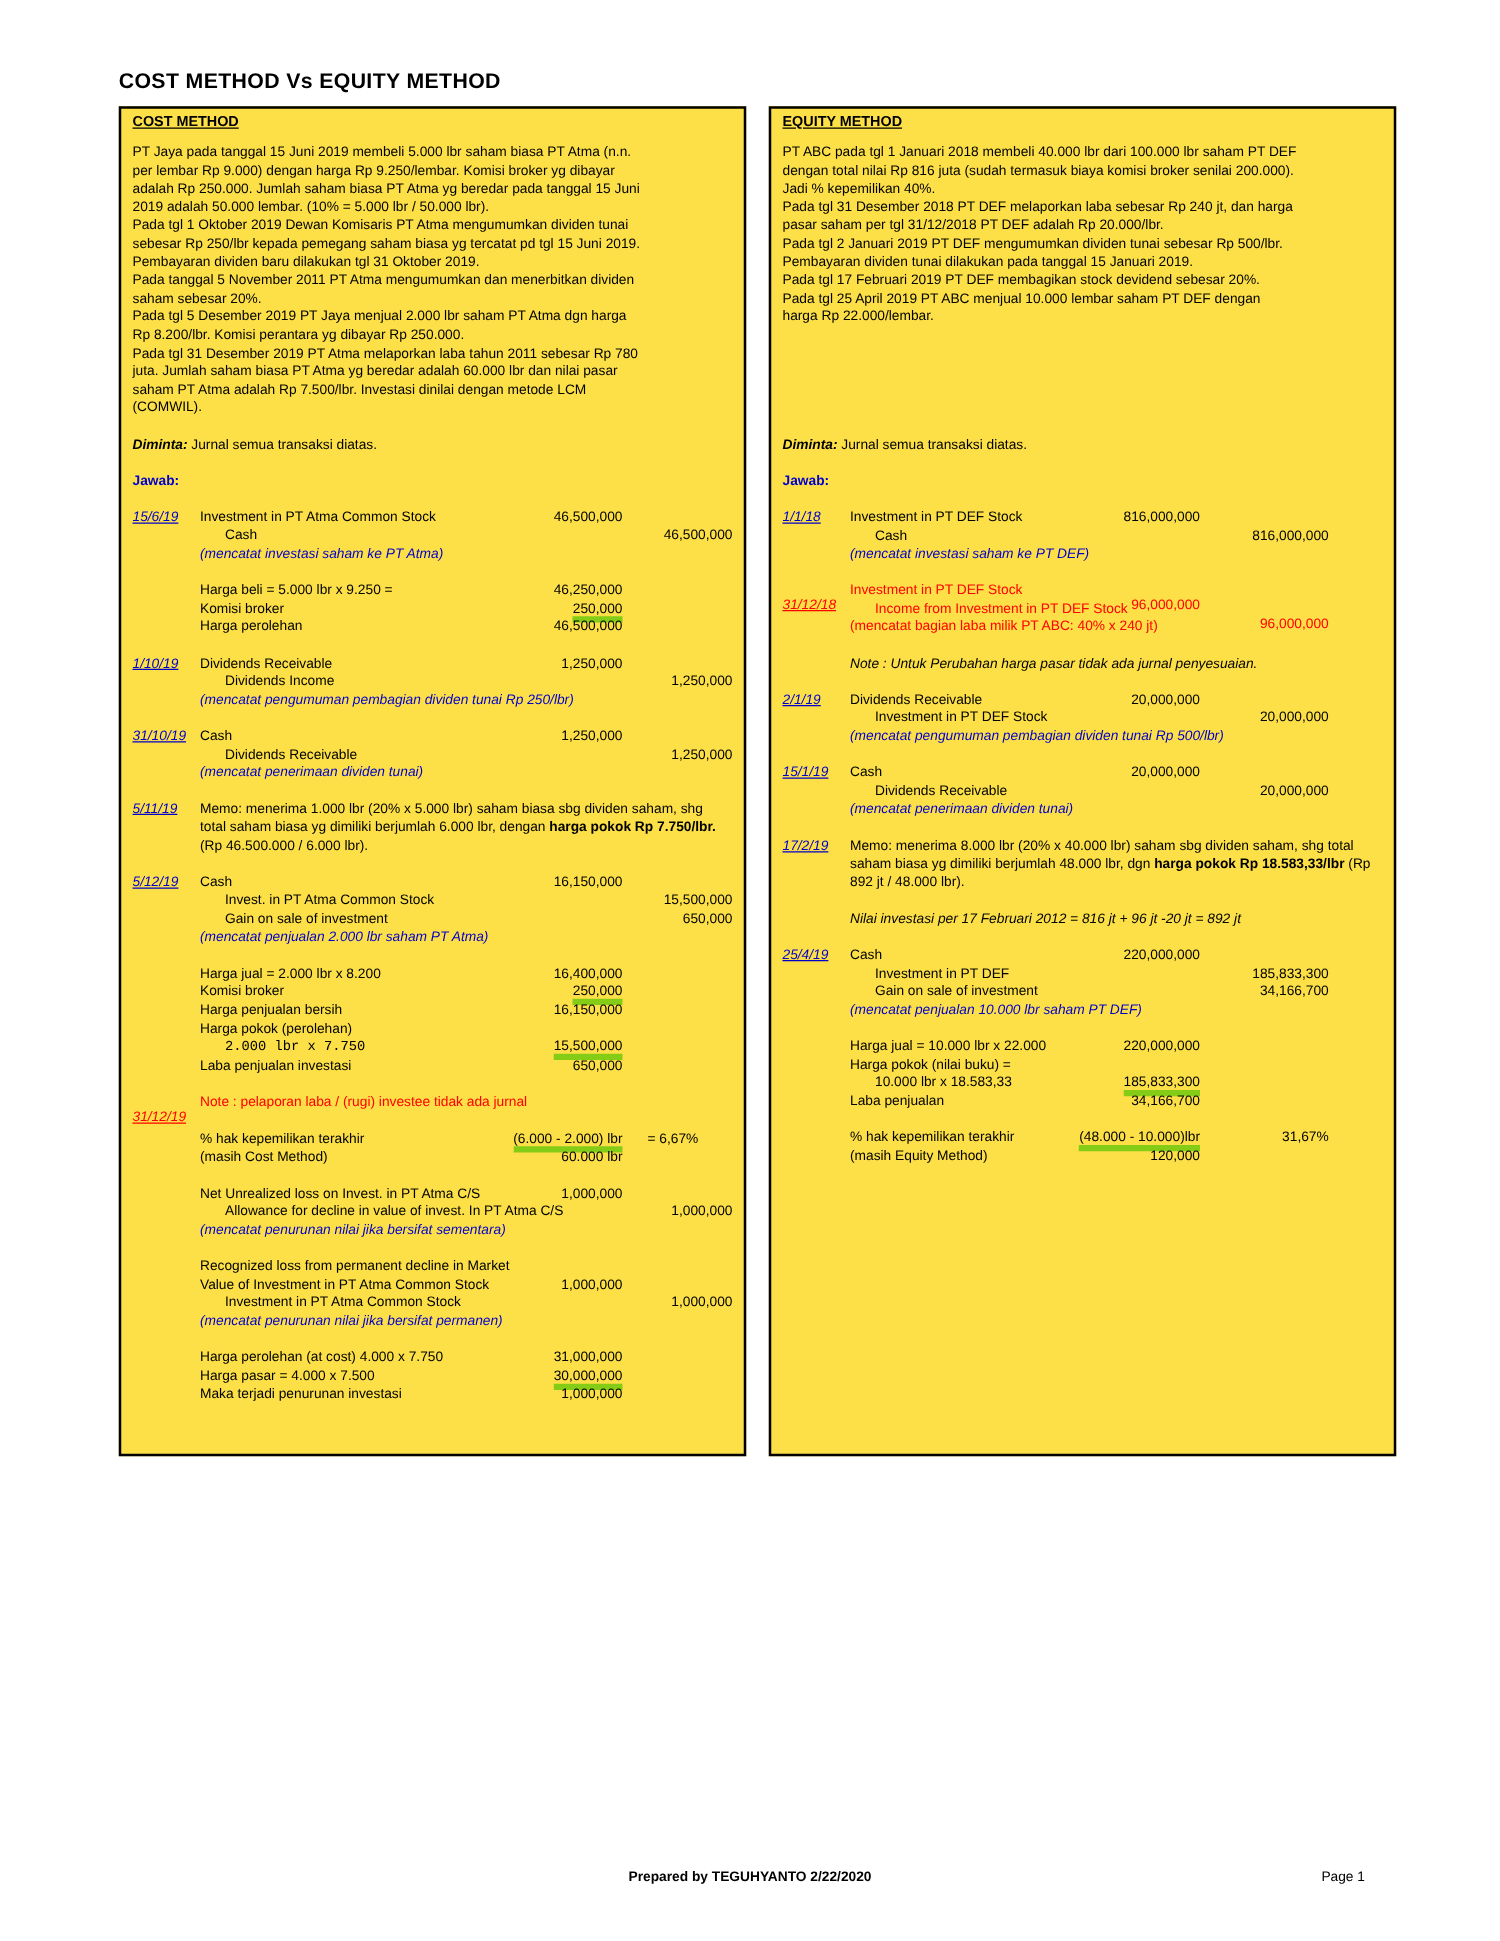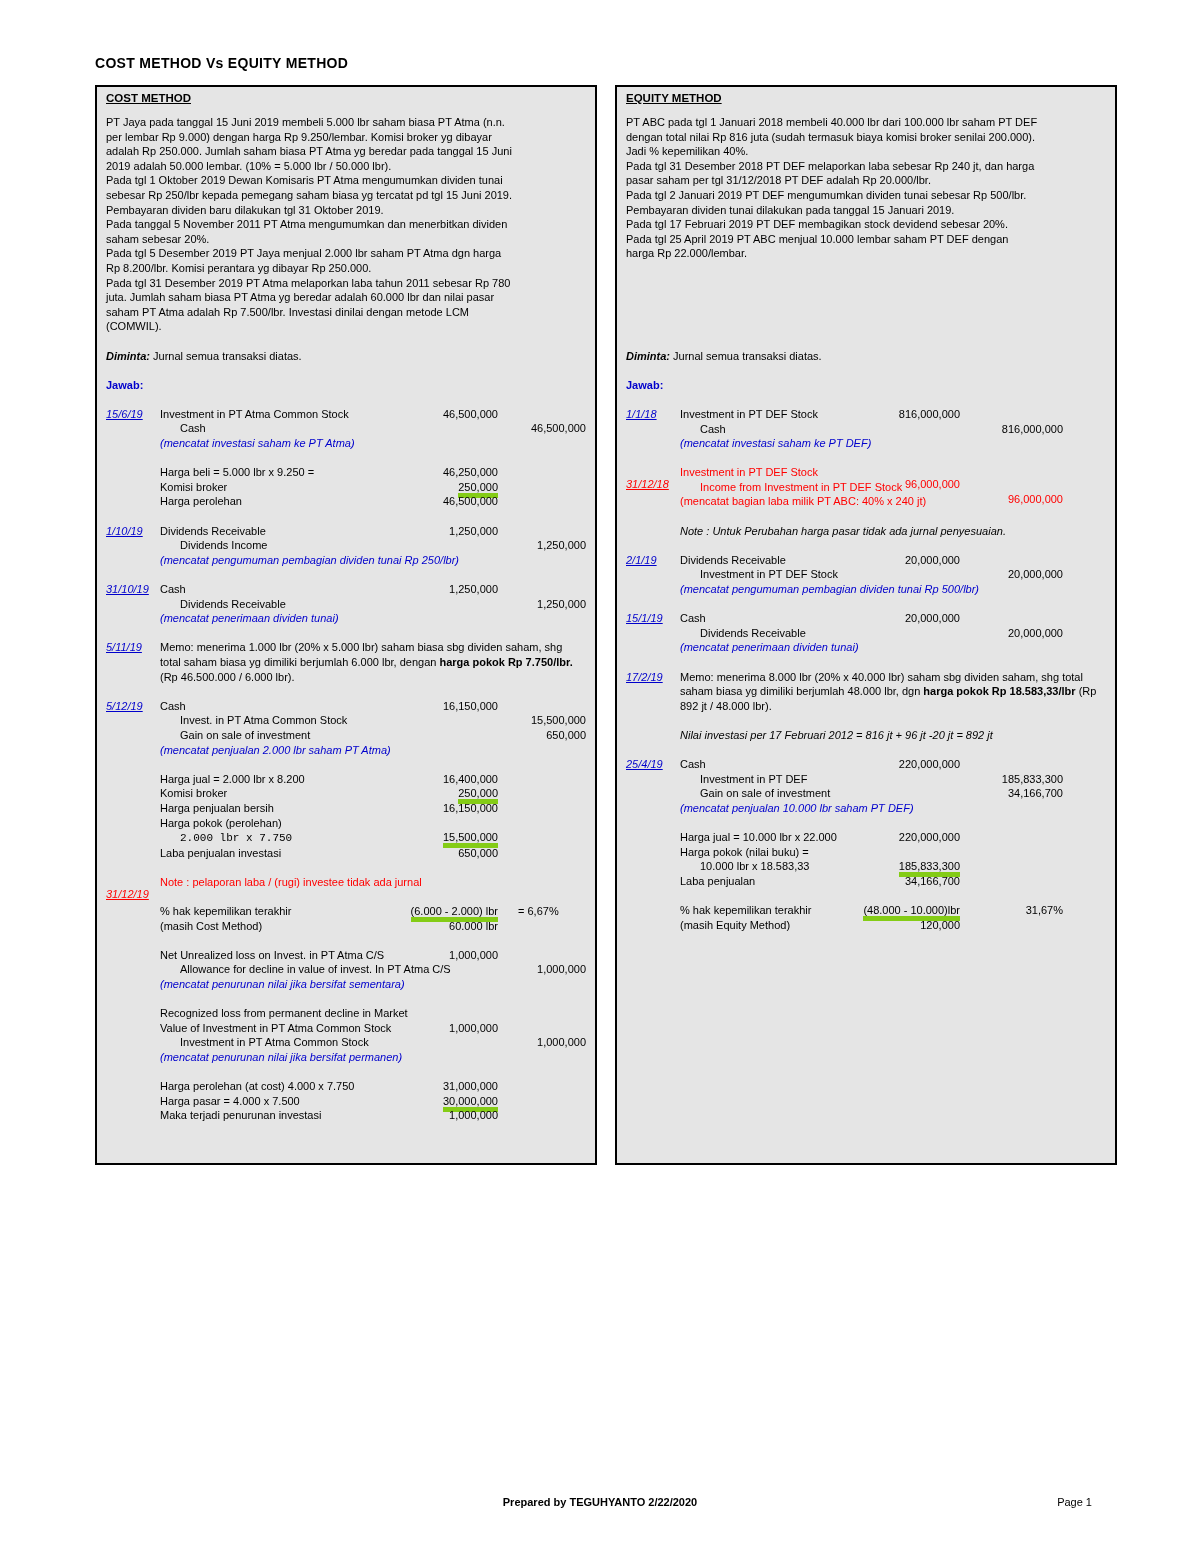--- a/index.html
+++ b/index.html
@@ -1,22 +1,22 @@
 <!DOCTYPE html>
 <html><head>
 <meta charset="utf-8">
 <style>
   html,body{margin:0;padding:0;}
   body{
     width:1200px;height:1553px;position:relative;background:#ffffff;
     font-family:"Liberation Sans",sans-serif;color:#000;
     -webkit-font-smoothing:antialiased;
   }
-  .doc-title{position:absolute;left:95px;top:55px;font-size:14px;font-weight:bold;letter-spacing:.3px;}
-  .panel{position:absolute;top:85px;width:502px;height:1080px;border:2px solid #000;box-sizing:border-box;padding:5px 9px;overflow:hidden;background:#e5e5e5;}
+  .doc-title{position:absolute;left:95px;top:55px;font-size:17px;font-weight:bold;letter-spacing:.3px;}
+  .panel{position:absolute;top:85px;width:502px;height:1080px;border:2px solid #000;box-sizing:border-box;padding:5px 9px;overflow:hidden;background:#fde047;}
   .panel--left{left:95px;}
   .panel--right{left:615px;}
   .panel-header{font-size:11.5px;font-weight:bold;text-decoration:underline;margin-bottom:11px;}
   .panel-body{position:relative;font-size:11px;line-height:14.6px;}
   .para{padding-right:68px;}
   .bi{font-weight:bold;font-style:italic;}
   .jawab{color:#0000cc;font-weight:bold;}
   .gap{height:14.6px;}
   .row{position:relative;padding-left:54px;min-height:14.6px;}
   .date{position:absolute;left:0;top:0;color:#0000cc;font-style:italic;text-decoration:underline;white-space:nowrap;}

